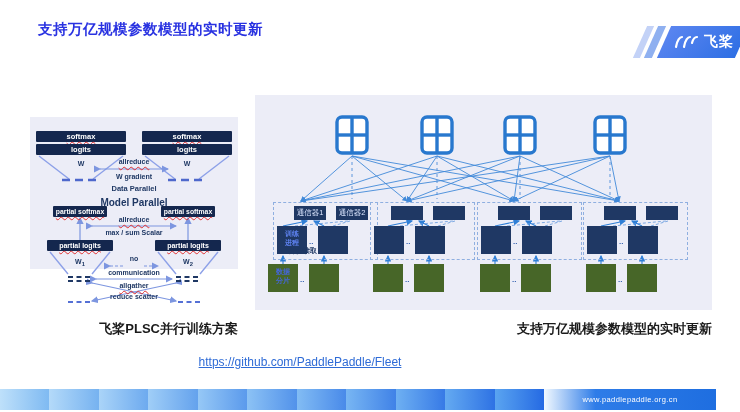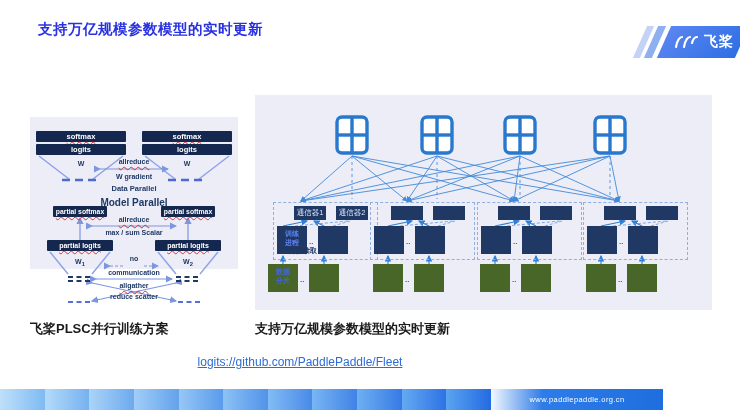--- a/index.html
+++ b/index.html
@@ -30,27 +30,27 @@
   .group{position:absolute;top:107px;width:103px;height:56px;border:1px dashed #8FAFE0;z-index:1;}
   .gbar{position:absolute;top:3px;width:32px;height:14px;background:#1F3864;color:#DDE7FF;font-size:7.5px;line-height:14px;text-align:center;z-index:2;}
   .gsq{position:absolute;top:23px;width:30px;height:28px;background:#1F3864;z-index:2;color:#5E82F0;font-size:7px;font-weight:bold;text-align:center;line-height:1.35;padding-top:3px;box-sizing:border-box;}
   .gsq span{display:inline-block;width:16px;}
   .green{position:absolute;top:169px;width:30px;height:28px;background:#476628;z-index:2;color:#4466D8;font-size:7px;font-weight:bold;text-align:center;line-height:1.35;padding-top:3px;box-sizing:border-box;}
   .green span{display:inline-block;width:16px;}
   .dots{position:absolute;z-index:2;color:#2F5FB0;font-weight:bold;font-size:8px;}
   .async{position:absolute;left:34px;top:151px;z-index:3;color:#1F3864;font-size:7px;font-weight:bold;}
 
   
-  .caption{position:absolute;top:320px;text-align:left;font-size:13px;font-weight:bold;color:#1b1b1b;}
+  .caption{position:absolute;top:320px;text-align:right;font-size:13px;font-weight:bold;color:#1b1b1b;}
   .cap-left{left:30px;width:208px;}
   .cap-right{left:255px;width:457px;}
   .repo-link{position:absolute;left:140px;top:355px;width:320px;text-align:center;font-size:12px;color:#2E6BD6;text-decoration:underline;}
 
   
-  .footer{position:absolute;left:0;top:389px;width:663px;height:21px;display:flex;gap:0;}
+  .footer{position:absolute;left:0;top:389px;width:716px;height:21px;display:flex;gap:0;}
   .fseg{flex:1;background:linear-gradient(90deg,var(--a),var(--b));}
   .furl{flex:none;width:172px;background:linear-gradient(90deg,#F2F9FF 0%,#2E7CE8 30%,#1E6EE0 100%);display:flex;align-items:center;justify-content:center;color:#fff;font-size:7.5px;letter-spacing:.4px;}
 </style>
 </head>
 <body>
 
 <div class="slide">
 
   <div class="title">支持万亿规模参数模型的实时更新</div>
 
@@ -271,21 +271,21 @@
     <div class="green" style="left:266px;"></div>
     <div class="dots" style="left:257px;top:180px;">..</div>
     <div class="green" style="left:331px;"></div>
     <div class="green" style="left:372px;"></div>
     <div class="dots" style="left:363px;top:180px;">..</div>
   </div>
 
   <div class="caption cap-left">飞桨PLSC并行训练方案</div>
   <div class="caption cap-right">支持万亿规模参数模型的实时更新</div>
 
-  <a class="repo-link" href="#">logits://github.com/PaddlePaddle/Fleet</a>
+  <a class="repo-link" href="#">https://github.com/PaddlePaddle/Fleet</a>
 
   <div class="footer">
     <div class="fseg" style="--a:#BEE0FA;--b:#7FBAF2;"></div>
     <div class="fseg" style="--a:#B4DAF9;--b:#76B2F0;"></div>
     <div class="fseg" style="--a:#AAD4F8;--b:#6DAAEF;"></div>
     <div class="fseg" style="--a:#A0CEF7;--b:#64A2ED;"></div>
     <div class="fseg" style="--a:#96C8F6;--b:#5B9AEC;"></div>
     <div class="fseg" style="--a:#8CC2F5;--b:#5292EA;"></div>
     <div class="fseg" style="--a:#82BCF4;--b:#498AE9;"></div>
     <div class="fseg" style="--a:#78B6F3;--b:#4082E7;"></div>

